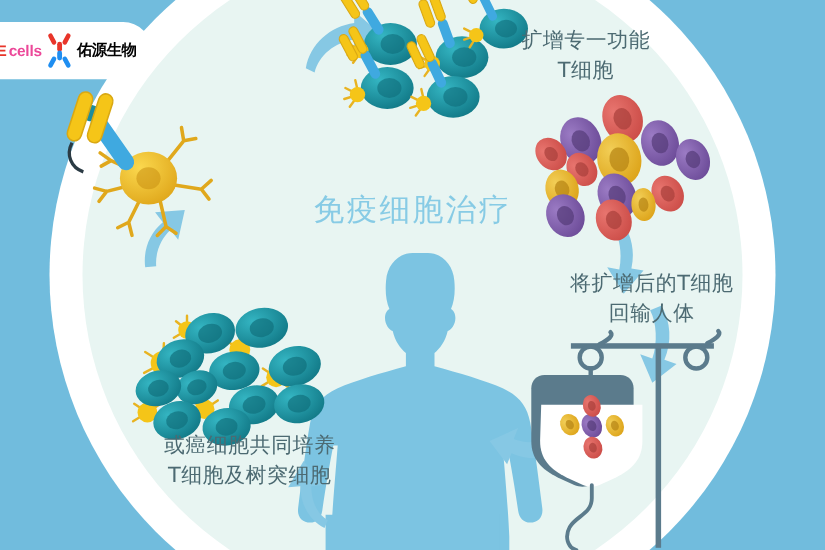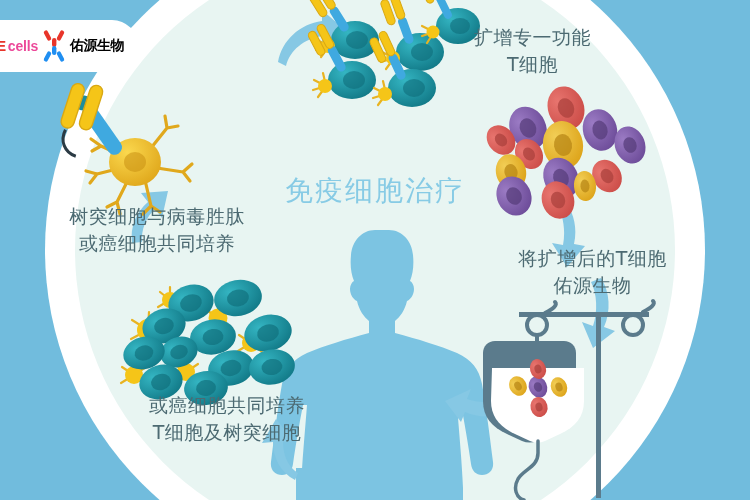--- a/index.html
+++ b/index.html
@@ -449,23 +449,21 @@
       </svg>
       <span class="logo-cn">佑源生物</span>
     </div>
   </div>
 
 
   <div class="caption" id="cap-topright">扩增专一功能
 T细胞</div>
 
   <div class="caption" id="cap-right">将扩增后的T细胞
-佑源生物</div>
-
-  <div class="caption" id="cap-left">树突细胞与病毒胜肽
-或癌细胞共同培养</div>
+回输人体</div>
+
 
   <div class="caption" id="cap-bottom">或癌细胞共同培养
 T细胞及树突细胞</div>
 
   <div id="center-title">免疫细胞治疗</div>
 
 </div>
 
 </body></html>

